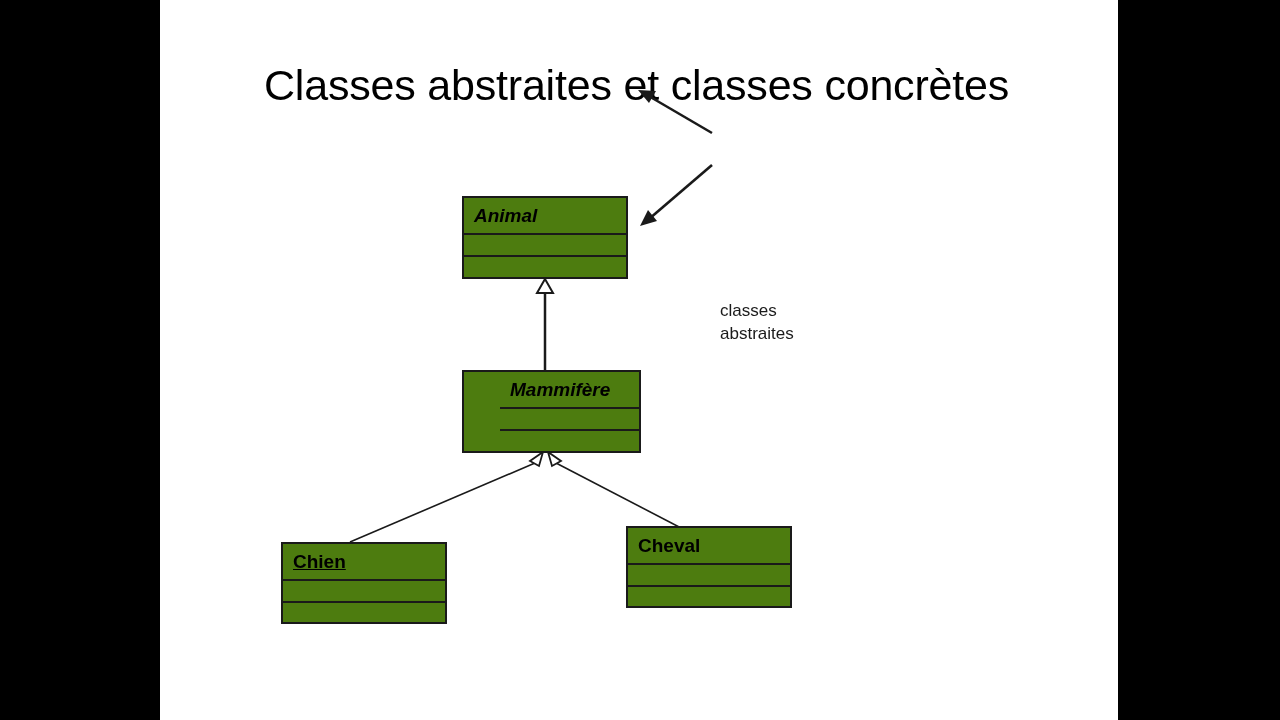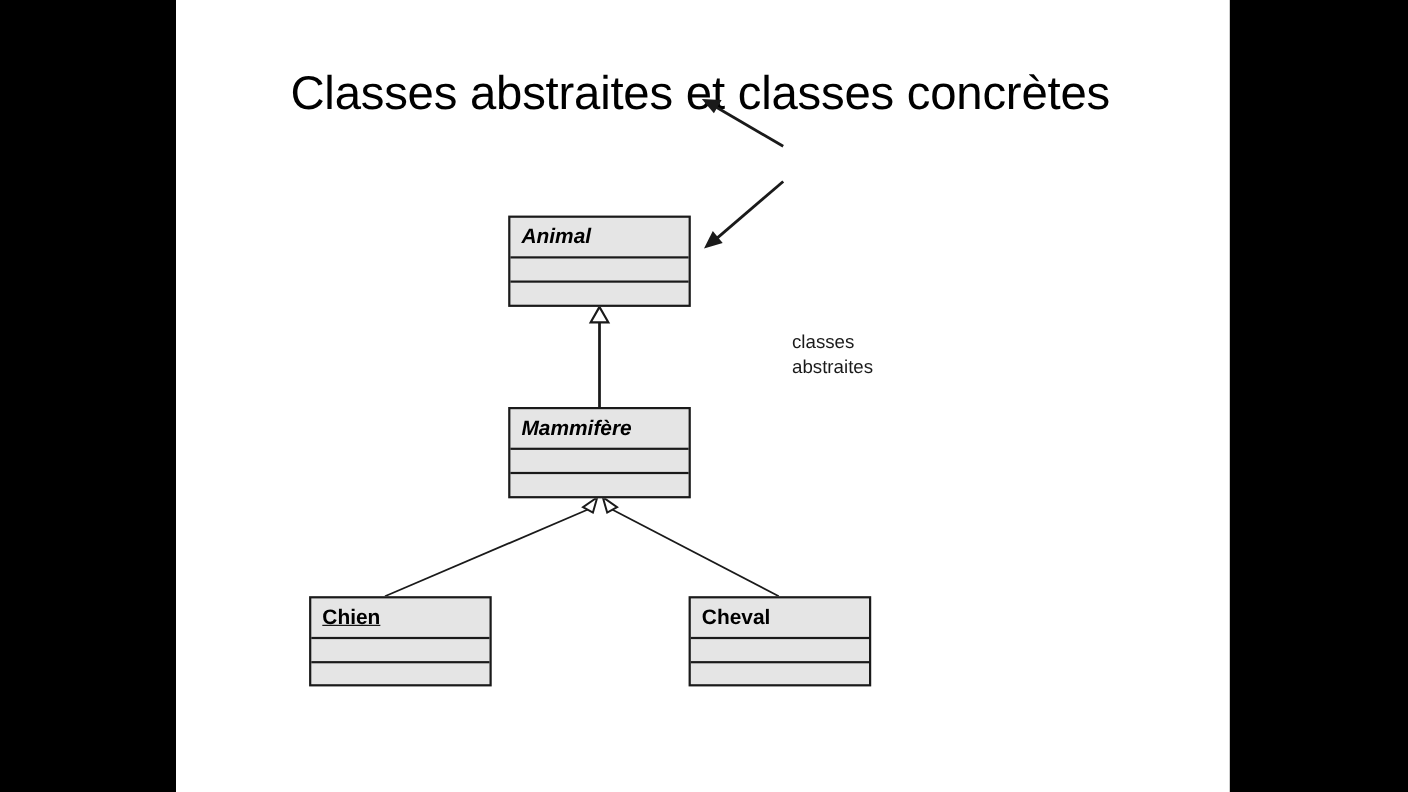--- a/index.html
+++ b/index.html
@@ -62,21 +62,21 @@
     left: 0;
     top: 0;
     width: 958px;
     height: 720px;
   }
 
   
   .uml-class {
     position: absolute;
     box-sizing: border-box;
-    background: #e5e5e5;
+    background: #4d7c0f;
     border: 2px solid #1a1a1a;
   }
   .uml-name-row {
     box-sizing: border-box;
     height: 37px;
     border-bottom: 2px solid #1a1a1a;
     display: flex;
     align-items: center;
     padding-left: 10px;
     overflow: hidden;
@@ -159,37 +159,37 @@
     </svg>
 
     <div class="uml-class abstract" style="left:302px; top:196px; width:166px; height:83px;">
       <div class="uml-name-row">
         <span class="uml-name">Animal</span>
       </div>
       <div class="uml-attr-row"></div>
       <div class="uml-op-row"></div>
     </div>
 
-    <div class="uml-class abstract" style="left:302px; top:370px; width:166px; height:83px;">
+    <div class="uml-class abstract" style="left:302px; top:370px; width:179px; height:83px;padding-left:36px;">
       <div class="uml-name-row">
         <span class="uml-name">Mammifère</span>
       </div>
       <div class="uml-attr-row"></div>
       <div class="uml-op-row"></div>
     </div>
 
     <div class="uml-class concrete" style="left:121px; top:542px; width:166px; height:82px;text-decoration:underline;">
       <div class="uml-name-row">
         <span class="uml-name">Chien</span>
       </div>
       <div class="uml-attr-row"></div>
       <div class="uml-op-row"></div>
     </div>
 
-    <div class="uml-class concrete" style="left:466px; top:542px; width:166px; height:82px;">
+    <div class="uml-class concrete" style="left:466px; top:526px; width:166px; height:82px;">
       <div class="uml-name-row">
         <span class="uml-name">Cheval</span>
       </div>
       <div class="uml-attr-row"></div>
       <div class="uml-op-row"></div>
     </div>
 
     <div id="annotation-label">
       <span>classes</span>
       <span>abstraites</span>

